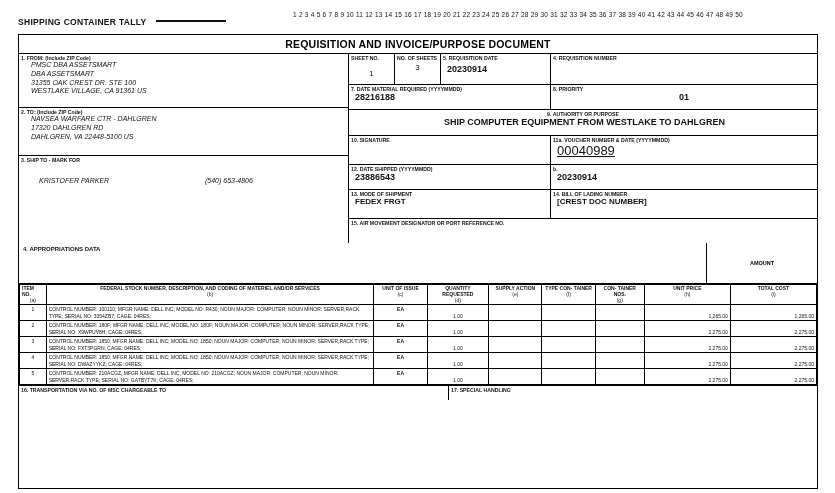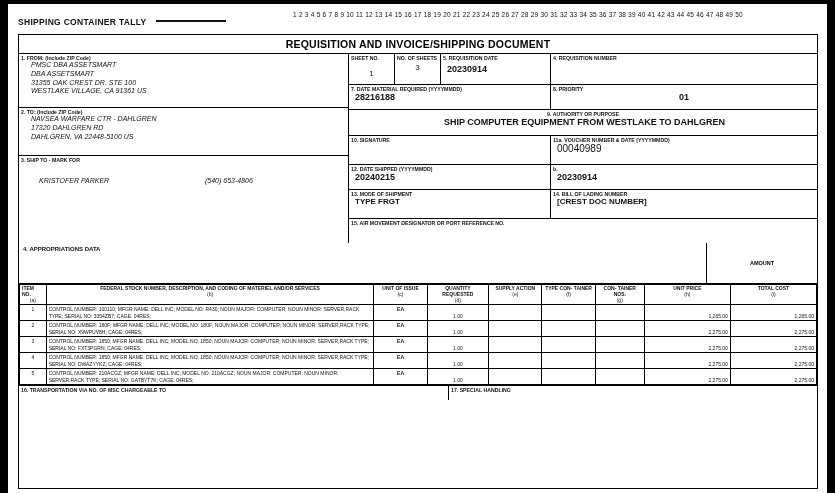--- a/index.html
+++ b/index.html
@@ -1,19 +1,19 @@
 <!DOCTYPE html>
 <html><head>
 <meta charset="utf-8">
 <style>
   html,body{margin:0;padding:0;background:#c8c8c8;}
   body{font-family:"Liberation Sans", sans-serif;}
   .page{
     width:835px;height:493px;position:relative;overflow:hidden;
-    background:#000000;
+    background:#ffffff;
   }
   .sheet{
     position:absolute;left:8px;top:4px;width:819px;height:489px;
     background:#fff;
   }
   
   .topbar{
     position:absolute;left:10px;top:8px;width:800px;height:20px;
     display:flex;align-items:center;
   }
@@ -85,21 +85,21 @@
       <span class="tally">SHIPPING CONTAINER TALLY</span>
       <span class="tallyline"></span>
     </div>
 
     <div class="ruler">
       <span>1</span><span>2</span><span>3</span><span>4</span><span>5</span><span>6</span><span>7</span><span>8</span><span>9</span><span>10</span><span>11</span><span>12</span><span>13</span><span>14</span><span>15</span><span>16</span><span>17</span><span>18</span><span>19</span><span>20</span><span>21</span><span>22</span><span>23</span><span>24</span><span>25</span><span>26</span><span>27</span><span>28</span><span>29</span><span>30</span><span>31</span><span>32</span><span>33</span><span>34</span><span>35</span><span>36</span><span>37</span><span>38</span><span>39</span><span>40</span><span>41</span><span>42</span><span>43</span><span>44</span><span>45</span><span>46</span><span>47</span><span>48</span><span>49</span><span>50</span>
     </div>
 
     <div class="doc">
 
-      <div class="title">REQUISITION AND INVOICE/SHIPPING DOCUMENT</div>
+      <div class="title">REQUISITION AND INVOICE/PURPOSE DOCUMENT</div>
 
       <div class="row">
 
         <div class="leftcol">
 
           <div class="blk bb" style="height:54px;">
             <div class="lbl">1. FROM: (Include ZIP Code)</div>
             <div class="val it" style="padding-left:12px;">PMSC DBA ASSETSMART</div>
             <div class="val it" style="padding-left:12px;">DBA ASSETSMART</div>
             <div class="val it" style="padding-left:12px;">31355 OAK CREST DR.  STE 100</div>
@@ -159,39 +159,39 @@
             <div class="val" style="font-size:9px;font-weight:bold;padding-left:6px;">SHIP COMPUTER EQUIPMENT FROM WESTLAKE TO DAHLGREN</div>
           </div>
 
           <div class="row bb" style="height:28px;">
             <div class="cell" style="width:202px;">
               <div class="lbl">10. SIGNATURE</div>
               <div class="val"></div>
             </div>
             <div class="cell" style="flex:1;">
               <div class="lbl">11a. VOUCHER NUMBER &amp; DATE (YYYYMMDD)</div>
-              <div class="val" style="padding-left:6px;font-size:10px;">00040989</div>
+              <div class="val" style="padding-left:6px;font-size:13px;text-decoration:underline;">00040989</div>
             </div>
           </div>
 
           <div class="row bb" style="height:24px;">
             <div class="cell" style="width:202px;">
               <div class="lbl">12. DATE SHIPPED (YYYYMMDD)</div>
-              <div class="val big" style="padding-left:6px;">20240215</div>
+              <div class="val big" style="padding-left:6px;">23886543</div>
             </div>
             <div class="cell" style="flex:1;">
               <div class="lbl">b.</div>
               <div class="val big" style="padding-left:6px;">20230914</div>
             </div>
           </div>
 
           <div class="row bb" style="height:28px;">
             <div class="cell" style="width:202px;">
               <div class="lbl">13. MODE OF SHIPMENT</div>
-              <div class="val bold" style="padding-left:6px;font-size:8px;">TYPE FRGT</div>
+              <div class="val bold" style="padding-left:6px;font-size:8px;">FEDEX FRGT</div>
             </div>
             <div class="cell" style="flex:1;">
               <div class="lbl">14. BILL OF LADING NUMBER</div>
               <div class="val bold" style="padding-left:6px;font-size:8px;">[CREST DOC NUMBER]</div>
             </div>
           </div>
 
           <div class="blk" style="height:24px;">
             <div class="lbl">15. AIR MOVEMENT DESIGNATOR OR PORT REFERENCE NO.</div>
             <div class="val"></div>

